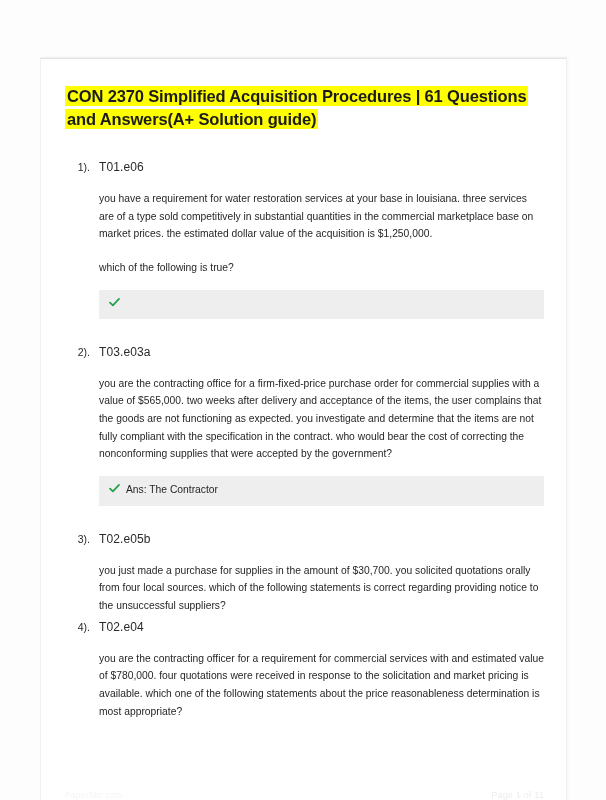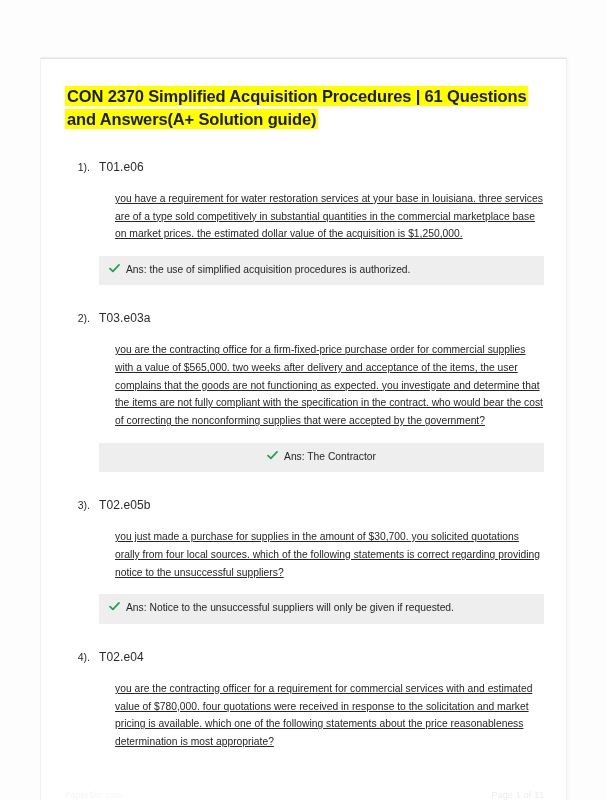--- a/index.html
+++ b/index.html
@@ -79,22 +79,21 @@
     letter-spacing: 0.1px;
   }
   .q-body {
     margin-left: 34px;
     font-size: 10.3px;
     line-height: 1.72;
     color: #262626;
     letter-spacing: 0.01px;
   }
   .q-body p {
-    margin: 0 0 16px 16px;
-    text-decoration: underline;
+    margin: 0 0 16px 0;
   }
   .q-body p:last-child {
     margin-bottom: 0;
   }
 
   
   .ans-box {
     margin-left: 34px;
     margin-top: 13px;
     margin-bottom: 26px;
@@ -150,63 +149,55 @@
       <h1 class="doc-title"><span class="hl">CON 2370 Simplified Acquisition Procedures | 61 Questions and Answers(A+ Solution guide)</span></h1>
 
       <div id="questions-container">
           <div class="q-block">
             <div class="q-head">
               <span class="q-num">1).</span>
               <span class="q-code">T01.e06</span>
             </div>
             <div class="q-body">
               <p>you have a requirement for water restoration services at your base in louisiana. three services are of a type sold competitively in substantial quantities in the commercial marketplace base on market prices. the estimated dollar value of the acquisition is $1,250,000.</p>
+              <p>which of the following is true?</p>
             </div>
             <div class="ans-box" style="background: rgb(238, 238, 239);">
               <span class="ans-check">
                 <svg width="11" height="9" viewBox="0 0 11 9" xmlns="http://www.w3.org/2000/svg">
                   <path d="M1 4.6 L3.9 7.4 L10 0.9" fill="none" stroke="#21a04a" stroke-width="1.7" stroke-linecap="round" stroke-linejoin="round"></path>
                 </svg>
               </span>
-              <span class="ans-text">Ans: the use of simplified acquisition procedures is authorized.</span>
             </div>
           </div>
           <div class="q-block">
             <div class="q-head">
               <span class="q-num">2).</span>
               <span class="q-code">T03.e03a</span>
             </div>
             <div class="q-body">
               <p>you are the contracting office for a firm-fixed-price purchase order for commercial supplies with a value of $565,000. two weeks after delivery and acceptance of the items, the user complains that the goods are not functioning as expected. you investigate and determine that the items are not fully compliant with the specification in the contract. who would bear the cost of correcting the nonconforming supplies that were accepted by the government?</p>
             </div>
-            <div class="ans-box" style="background: rgb(238, 238, 239); justify-content: center;">
+            <div class="ans-box" style="background: rgb(238, 238, 239);">
               <span class="ans-check">
                 <svg width="11" height="9" viewBox="0 0 11 9" xmlns="http://www.w3.org/2000/svg">
                   <path d="M1 4.6 L3.9 7.4 L10 0.9" fill="none" stroke="#21a04a" stroke-width="1.7" stroke-linecap="round" stroke-linejoin="round"></path>
                 </svg>
               </span>
               <span class="ans-text">Ans: The Contractor</span>
             </div>
           </div>
           <div class="q-block">
             <div class="q-head">
               <span class="q-num">3).</span>
               <span class="q-code">T02.e05b</span>
             </div>
             <div class="q-body">
               <p>you just made a purchase for supplies in the amount of $30,700. you solicited quotations orally from four local sources. which of the following statements is correct regarding providing notice to the unsuccessful suppliers?</p>
             </div>
-            <div class="ans-box" style="background: rgb(238, 238, 239);">
-              <span class="ans-check">
-                <svg width="11" height="9" viewBox="0 0 11 9" xmlns="http://www.w3.org/2000/svg">
-                  <path d="M1 4.6 L3.9 7.4 L10 0.9" fill="none" stroke="#21a04a" stroke-width="1.7" stroke-linecap="round" stroke-linejoin="round"></path>
-                </svg>
-              </span>
-              <span class="ans-text">Ans: Notice to the unsuccessful suppliers will only be given if requested.</span>
-            </div>
           </div>
           <div class="q-block q-trailing">
             <div class="q-head">
               <span class="q-num">4).</span>
               <span class="q-code">T02.e04</span>
             </div>
             <div class="q-body">
               <p>you are the contracting officer for a requirement for commercial services with and estimated value of $780,000. four quotations were received in response to the solicitation and market pricing is available. which one of the following statements about the price reasonableness determination is most appropriate?</p>
             </div>
           </div>

